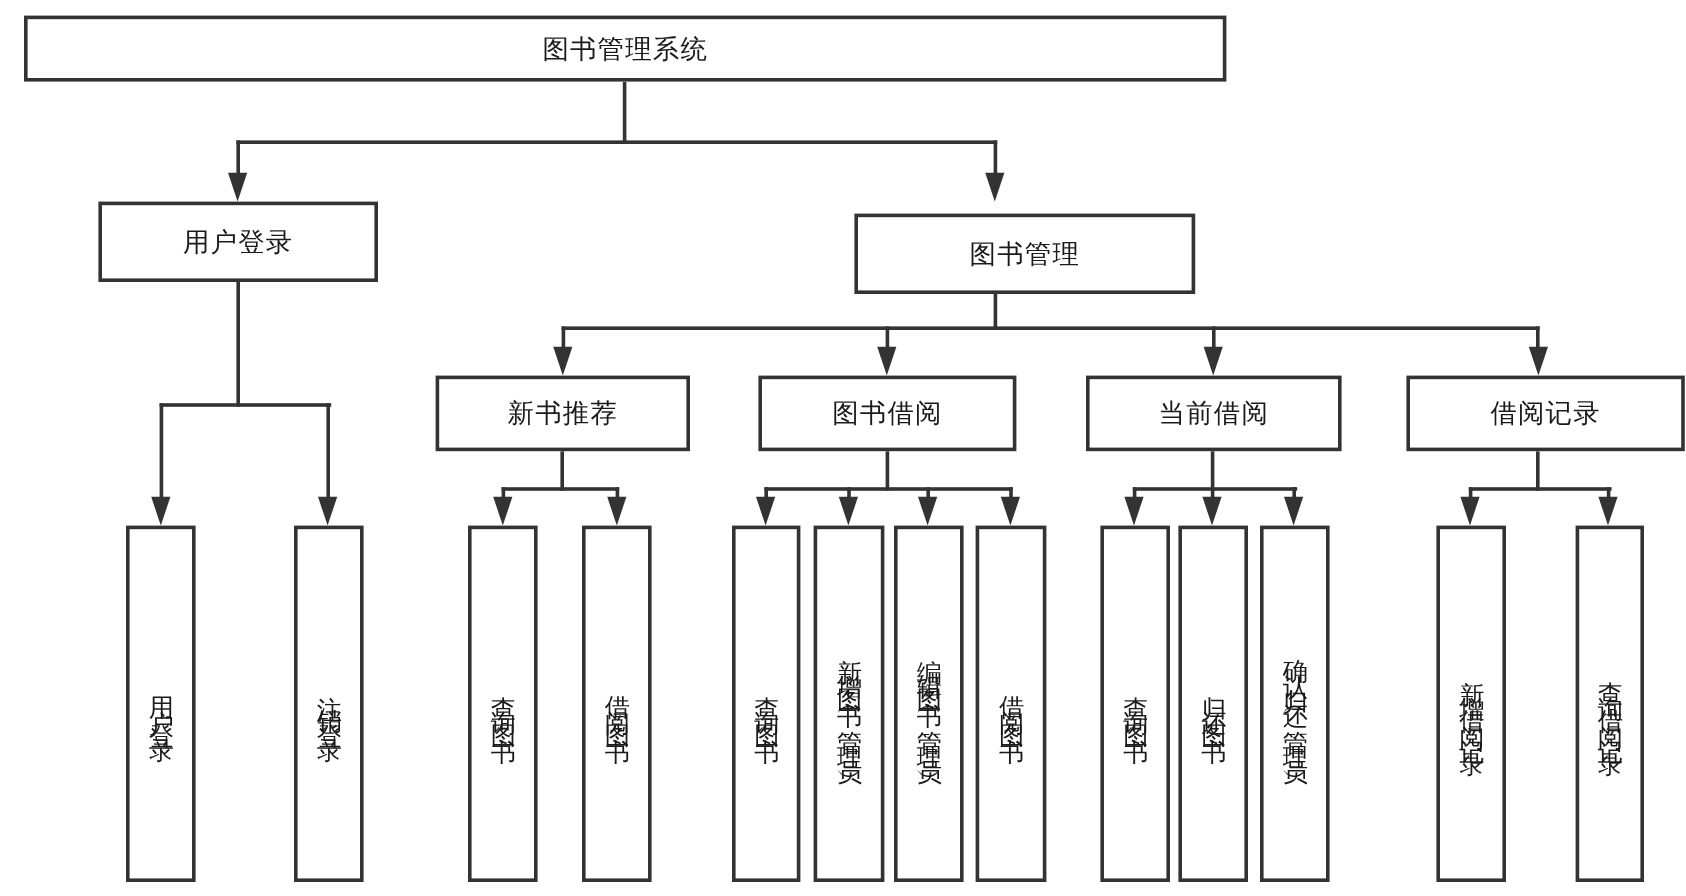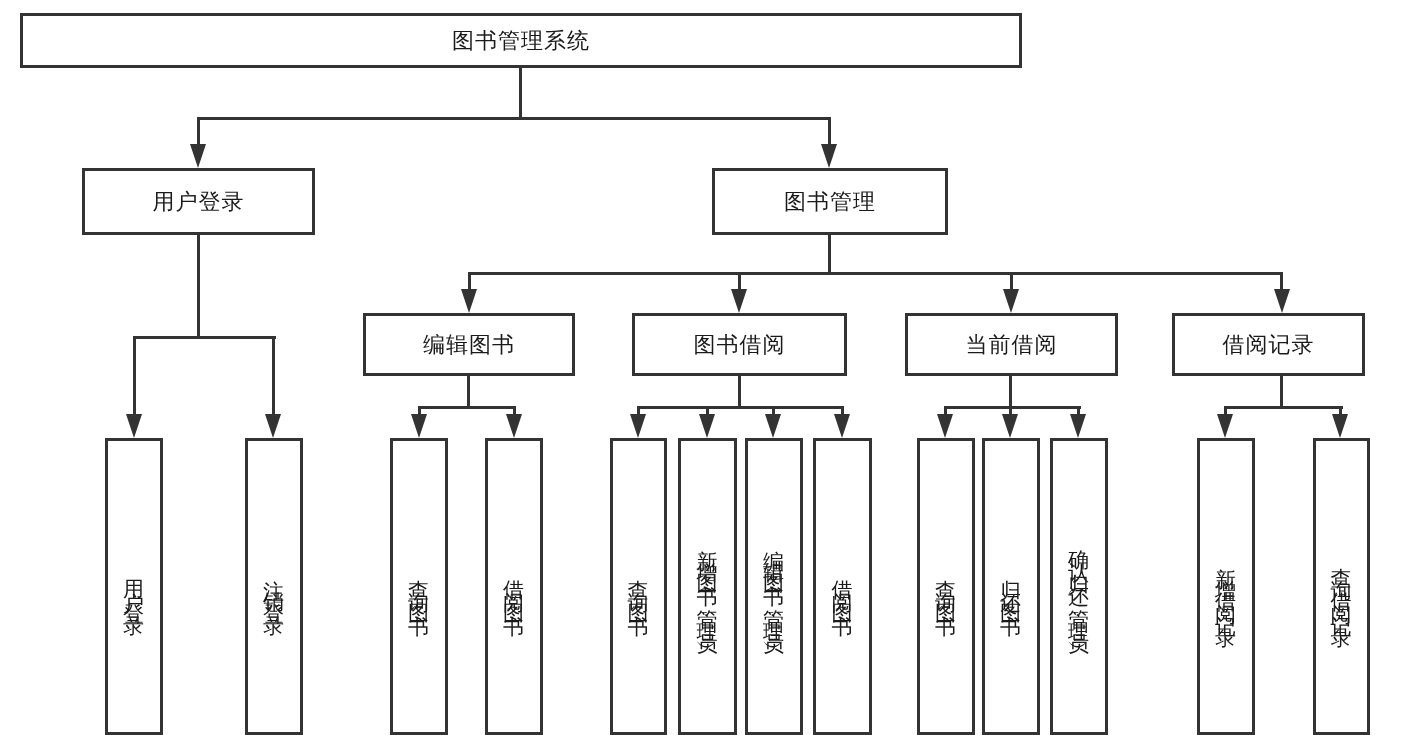--- a/index.html
+++ b/index.html
@@ -119,34 +119,34 @@
   <div class="vl" style="left:1339px;top:406px;height:12px"></div>
   <div class="ah" style="left:1332px;top:414px"></div>
 
   <div class="box" style="left:20px;top:13px;width:1002px;height:55px">
     <span class="hlabel">图书管理系统</span>
   </div>
 
   <div class="box" style="left:82px;top:168px;width:233px;height:67px">
     <span class="hlabel">用户登录</span>
   </div>
-  <div class="box" style="left:712px;top:168px;width:236px;height:67px">
+  <div class="box" style="left:712px;top:178px;width:284px;height:67px">
     <span class="hlabel">图书管理</span>
   </div>
 
   <div class="box" style="left:363px;top:313px;width:212px;height:63px">
-    <span class="hlabel">编辑图书</span>
+    <span class="hlabel">新书推荐</span>
   </div>
   <div class="box" style="left:905px;top:313px;width:213px;height:63px">
     <span class="hlabel">当前借阅</span>
   </div>
   <div class="box" style="left:632px;top:313px;width:215px;height:63px">
     <span class="hlabel">图书借阅</span>
   </div>
-  <div class="box" style="left:1172px;top:313px;width:193px;height:63px">
+  <div class="box" style="left:1172px;top:313px;width:232px;height:63px">
     <span class="hlabel">借阅记录</span>
   </div>
 
   <div class="box" style="left:105px;top:438px;width:58px;height:297px">
     <span class="vlabel">用户登录</span>
   </div>
   <div class="box" style="left:245px;top:438px;width:58px;height:297px">
     <span class="vlabel">注销登录</span>
   </div>
 

